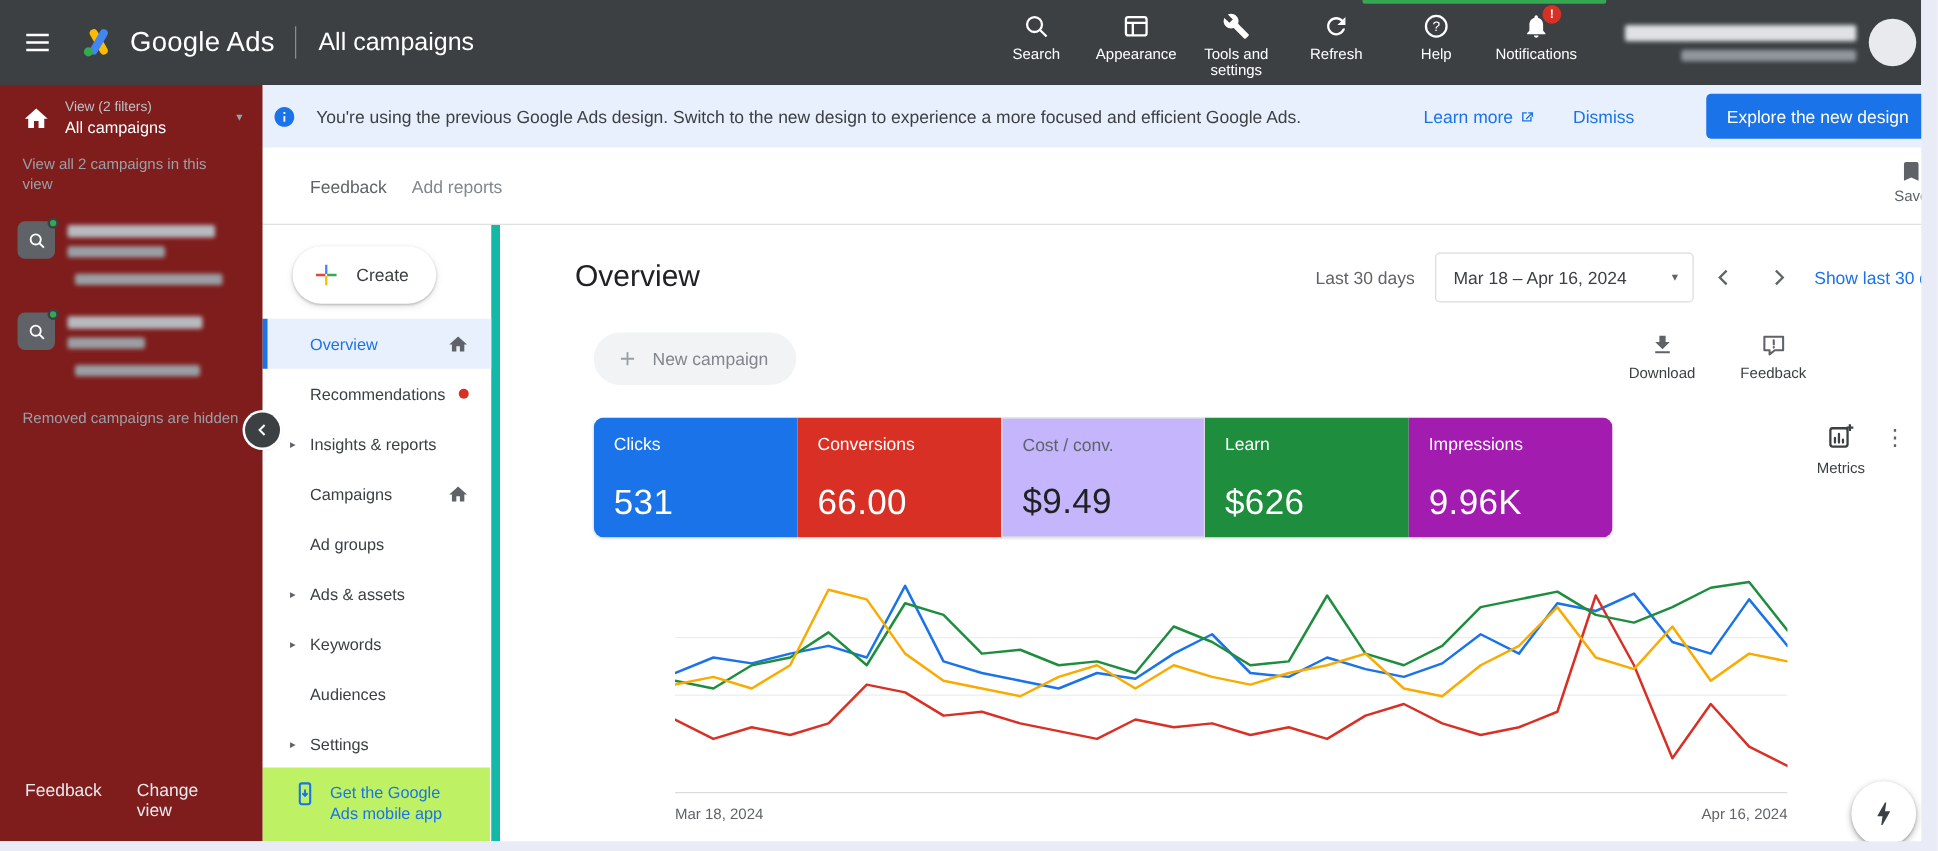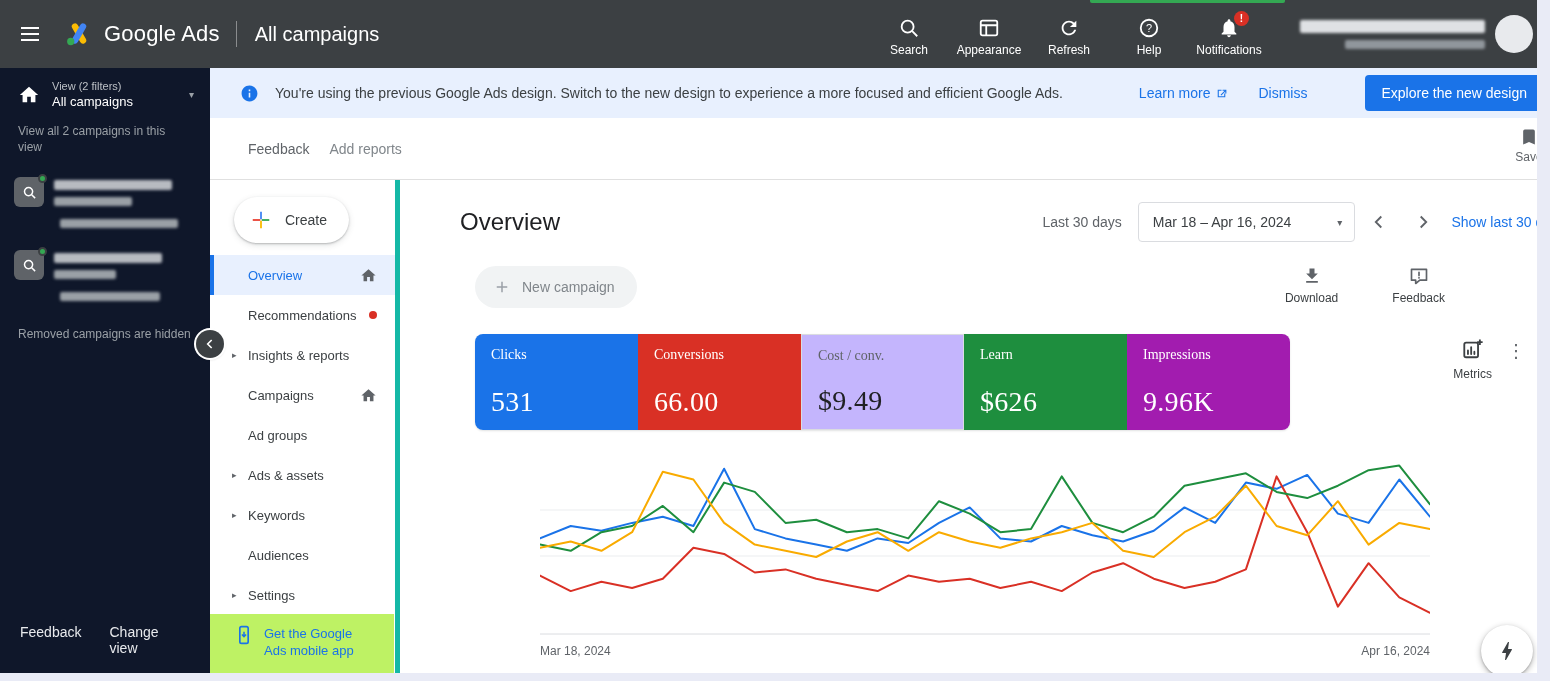--- a/index.html
+++ b/index.html
@@ -20,95 +20,95 @@
   .tbl{font-size:12px;line-height:13px;text-align:center;color:#fff;}
   .tb-badge{position:absolute;top:-1px;right:20px;min-width:15px;height:15px;border-radius:8px;background:#d93025;color:#fff;
             font-size:10px;font-weight:bold;display:flex;align-items:center;justify-content:center;}
   .account{width:210px;display:flex;flex-direction:column;align-items:flex-end;gap:7px;margin-left:16px;padding-right:10px;}
   .redact{border-radius:2px;filter:blur(1.6px);}
   .redact.a{width:185px;height:13px;background:#e8eaed;opacity:.95;}
   .redact.b{width:140px;height:9px;background:#9aa0a6;opacity:.9;}
   .avatar{width:38px;height:38px;border-radius:50%;background:#e8eaed;margin-right:4px;flex:none;}
 
   
-  .dark-panel{position:absolute;left:0;top:68px;bottom:0;width:210px;background:#0f172a;color:#fff;z-index:5;}
+  .dark-panel{position:absolute;left:0;top:68px;bottom:0;width:210px;background:#7f1d1d;color:#fff;z-index:5;}
   .view-selector{display:flex;align-items:center;gap:12px;padding:12px 10px 10px 18px;cursor:pointer;}
   .view-meta{display:flex;flex-direction:column;gap:2px;}
   .view-kicker{font-size:11px;color:#bdc1c6;}
   .view-title{font-size:13px;color:#fff;}
   .view-caret{margin-left:auto;color:#9aa0a6;font-size:10px;padding-right:6px;}
   .view-desc{padding:4px 30px 10px 18px;font-size:12px;line-height:16px;color:#9aa0a6;}
   .camp{display:flex;gap:10px;padding:12px 12px 4px 14px;cursor:pointer;}
   .camp-icon{width:30px;height:30px;border-radius:6px;background:#5f6368;position:relative;display:flex;align-items:center;justify-content:center;flex:none;}
   .camp-dot{position:absolute;top:-3px;right:-3px;width:9px;height:9px;border-radius:50%;background:#34a853;border:2px solid #3c4043;}
   .camp-lines{display:flex;flex-direction:column;gap:7px;padding-top:3px;}
   .redact.c1{width:118px;height:10px;background:#b7bbc1;}
   .redact.c2{width:78px;height:9px;background:#9aa0a6;}
   .camp-extra{margin:8px 0 0 60px;}
   .removed-note{padding:26px 18px 0;font-size:12px;color:#9aa0a6;}
   .panel-footer{position:absolute;bottom:0;left:0;right:0;display:flex;gap:28px;padding:17px 20px;font-size:14px;font-weight:500;color:#e8eaed;}
   .panel-footer span{cursor:pointer;}
   .collapse-btn{position:absolute;left:196px;top:330px;width:28px;height:28px;border-radius:50%;background:#3c4043;color:#fff;
                 box-shadow:0 0 0 2px #fff,0 1px 3px rgba(0,0,0,.3);display:flex;align-items:center;justify-content:center;z-index:12;cursor:pointer;border:0;}
 
   
-  .banner{position:absolute;left:210px;right:0;top:68px;height:50px;background:#e8f0fe;display:flex;align-items:center;padding-left:30px;z-index:4;}
+  .banner{position:absolute;left:210px;right:0;top:68px;height:50px;background:#e8f0fe;display:flex;align-items:center;padding-left:8px;z-index:4;}
   .banner-msg{margin-left:16px;font-size:14px;color:#3c4043;}
   .banner-links{margin-left:auto;display:flex;align-items:center;gap:30px;}
   .blink{color:#1a73e8;font-size:14px;font-weight:500;cursor:pointer;display:flex;align-items:center;gap:5px;white-space:nowrap;}
   .banner-cta{background:#1a73e8;color:#fff;border:0;border-radius:4px;font-size:14px;font-weight:500;padding:10px 16px;
               margin-left:28px;margin-right:-6px;white-space:nowrap;cursor:pointer;font-family:inherit;}
 
   
   .filterbar{position:absolute;left:210px;right:0;top:118px;height:62px;background:#fff;border-bottom:1px solid #e0e0e0;
              display:flex;align-items:center;gap:16px;padding-left:38px;z-index:3;}
   .filters-label{font-size:14px;color:#5f6368;}
   .chips{display:flex;gap:12px;}
   .chip{height:32px;border:1px solid #dadce0;border-radius:16px;display:flex;align-items:center;padding:0 15px;
         font-size:13px;font-weight:500;color:#3c4043;cursor:pointer;white-space:nowrap;background:#fff;}
   .add-filter{font-size:14px;color:#80868b;cursor:pointer;margin-left:4px;}
   .save-ctl{position:absolute;right:-16px;top:9px;width:48px;display:flex;flex-direction:column;align-items:center;gap:3px;cursor:pointer;}
   .save-ctl .tbl2{font-size:12px;color:#5f6368;}
 
   
-  .subnav{position:absolute;left:210px;top:180px;bottom:0;width:190px;background:#fff;border-right:5px solid #14b8a6;z-index:2;}
+  .subnav{position:absolute;left:210px;top:180px;bottom:0;width:190px;background:#fff;border-right:7px solid #14b8a6;z-index:2;}
   .create-btn{margin:17px 0 12px 24px;height:46px;border-radius:23px;background:#fff;border:0;cursor:pointer;
               box-shadow:0 1px 2px rgba(60,64,67,.3),0 2px 6px rgba(60,64,67,.15);
               display:flex;align-items:center;gap:13px;padding:0 22px 0 16px;font-size:14px;font-weight:500;color:#3c4043;font-family:inherit;}
   .nav-list{list-style:none;margin:6px 0 0;padding:0;}
   .nav-item{position:relative;height:40px;display:flex;align-items:center;padding:0 18px 0 38px;font-size:13px;color:#3c4043;cursor:pointer;}
   .nav-item.active{color:#1a73e8;background:#e8f0fe;font-weight:500;}
   .nav-item.active::before{content:'';position:absolute;left:0;top:0;bottom:0;width:4px;background:#1a73e8;}
   .exp-caret{position:absolute;left:22px;font-size:9px;color:#5f6368;}
   .tw{margin-left:auto;display:flex;align-items:center;}
   .red-dot{width:8px;height:8px;border-radius:50%;background:#d93025;margin-left:auto;}
   .mobile-app{position:absolute;bottom:0;left:0;right:1px;background:#bef264;display:flex;gap:10px;align-items:flex-start;
               padding:11px 10px 14px 24px;cursor:pointer;}
   .mobile-app-label{font-size:13px;line-height:17px;color:#1a73e8;width:112px;}
 
   
   .content{position:absolute;left:400px;right:0;top:180px;bottom:0;background:#fff;}
   .content-header{display:flex;align-items:center;padding:22px 0 0 60px;margin-right:-28px;}
   .overview-title{font-size:24px;font-weight:400;color:#202124;margin:0;}
   .date-cluster{margin-left:auto;display:flex;align-items:center;}
   .dr-label{font-size:14px;color:#5f6368;margin-right:16px;white-space:nowrap;}
-  .dr-box{border:1px solid #dadce0;border-radius:4px;height:40px;display:flex;align-items:center;gap:46px;
+  .dr-box{border:1px solid #dadce0;border-radius:4px;height:40px;display:flex;align-items:center;gap:36px;
           padding:0 12px 0 14px;font-size:14px;color:#3c4043;cursor:pointer;white-space:nowrap;background:#fff;}
   .dr-caret{color:#5f6368;font-size:10px;}
   .dr-nav{width:40px;height:40px;display:flex;align-items:center;justify-content:center;cursor:pointer;margin-left:4px;background:none;border:0;padding:0;}
   .show-last{color:#1a73e8;font-size:14px;font-weight:500;white-space:nowrap;margin-left:8px;cursor:pointer;}
   .actions-row{display:flex;align-items:flex-start;margin:24px 0 0 75px;padding-right:92px;}
   .new-campaign{height:42px;border-radius:21px;background:#f1f3f4;border:0;display:flex;align-items:center;gap:11px;
                 padding:0 22px 0 18px;font-size:14px;font-weight:500;color:#80868b;cursor:default;font-family:inherit;white-space:nowrap;}
   .dl-fb{margin-left:auto;display:flex;gap:36px;}
-  .icon-btn{display:flex;flex-direction:column;align-items:center;gap:5px;cursor:pointer;margin-left:18px;}
+  .icon-btn{display:flex;flex-direction:column;align-items:center;gap:5px;cursor:pointer;}
   .icon-btn .ibl{font-size:12px;color:#3c4043;}
   .score-row{display:flex;align-items:flex-start;margin:26px 0 0 75px;padding-right:12px;}
   .scorecards{display:flex;border-radius:8px;overflow:hidden;box-shadow:0 1px 2px rgba(60,64,67,.15);}
-  .scorecard{width:163px;height:96px;padding:13px 16px 12px;display:flex;flex-direction:column;justify-content:space-between;color:#fff;cursor:pointer;font-family:Liberation Serif, serif;}
+  .scorecard{width:163px;height:96px;padding:13px 16px 12px;display:flex;flex-direction:column;justify-content:space-between;color:#fff;cursor:pointer;}
   .scorecard.light{border:1px solid #dadce0;}
   .scorecard.light .sc-label{color:#5f6368;}
   .scorecard.light .sc-value{color:#202124;}
   .sc-label{font-size:14px;}
   .sc-value{font-size:28px;letter-spacing:.3px;}
   .metrics-ctl{margin-left:auto;display:flex;align-items:flex-start;gap:15px;padding-top:4px;}
   .metrics-btn{display:flex;flex-direction:column;align-items:center;gap:7px;cursor:pointer;}
   .metrics-btn .ibl{font-size:12px;color:#3c4043;}
   .kebab{font-size:18px;color:#5f6368;cursor:pointer;padding-top:2px;}
   .chart-block{margin:26px 0 0 140px;width:890px;}
@@ -147,20 +147,26 @@
             <path d="M15.5 15.5L21 21" stroke="#fff" stroke-width="2"></path>
           </svg>
         <span class="tbl">Search</span>
       </div>
       <div class="tb-action">
         <svg viewBox="0 0 24 24" width="22" height="22">
             <rect x="3" y="4" width="18" height="16" rx="2" fill="none" stroke="#fff" stroke-width="2"></rect>
             <path d="M3 9h18M9 9v11" stroke="#fff" stroke-width="2"></path>
           </svg>
         <span class="tbl">Appearance</span>
+      </div>
+      <div class="tb-action">
+        <svg viewBox="0 0 24 24" width="22" height="22">
+            <path d="M22.7 19l-9.1-9.1c.9-2.3.4-5-1.5-6.9-2-2-5-2.4-7.4-1.3L9 6 6 9 1.6 4.7C.4 7.1.9 10.1 2.9 12.1c1.9 1.9 4.6 2.4 6.9 1.5l9.1 9.1c.4.4 1 .4 1.4 0l2.3-2.3c.5-.4.5-1.1.1-1.4z" fill="#fff"></path>
+          </svg>
+        <span class="tbl">Tools and settings</span>
       </div>
       <div class="tb-action">
         <svg viewBox="0 0 24 24" width="22" height="22">
             <path d="M17.65 6.35C16.2 4.9 14.21 4 12 4c-4.42 0-7.99 3.58-7.99 8s3.57 8 7.99 8c3.73 0 6.84-2.55 7.73-6h-2.08c-.82 2.33-3.04 4-5.65 4-3.31 0-6-2.69-6-6s2.69-6 6-6c1.66 0 3.14.69 4.22 1.78L13 11h7V4l-2.35 2.35z" fill="#fff"></path>
           </svg>
         <span class="tbl">Refresh</span>
       </div>
       <div class="tb-action">
         <svg viewBox="0 0 24 24" width="22" height="22">
             <circle cx="12" cy="12" r="9" fill="none" stroke="#fff" stroke-width="2"></circle>

